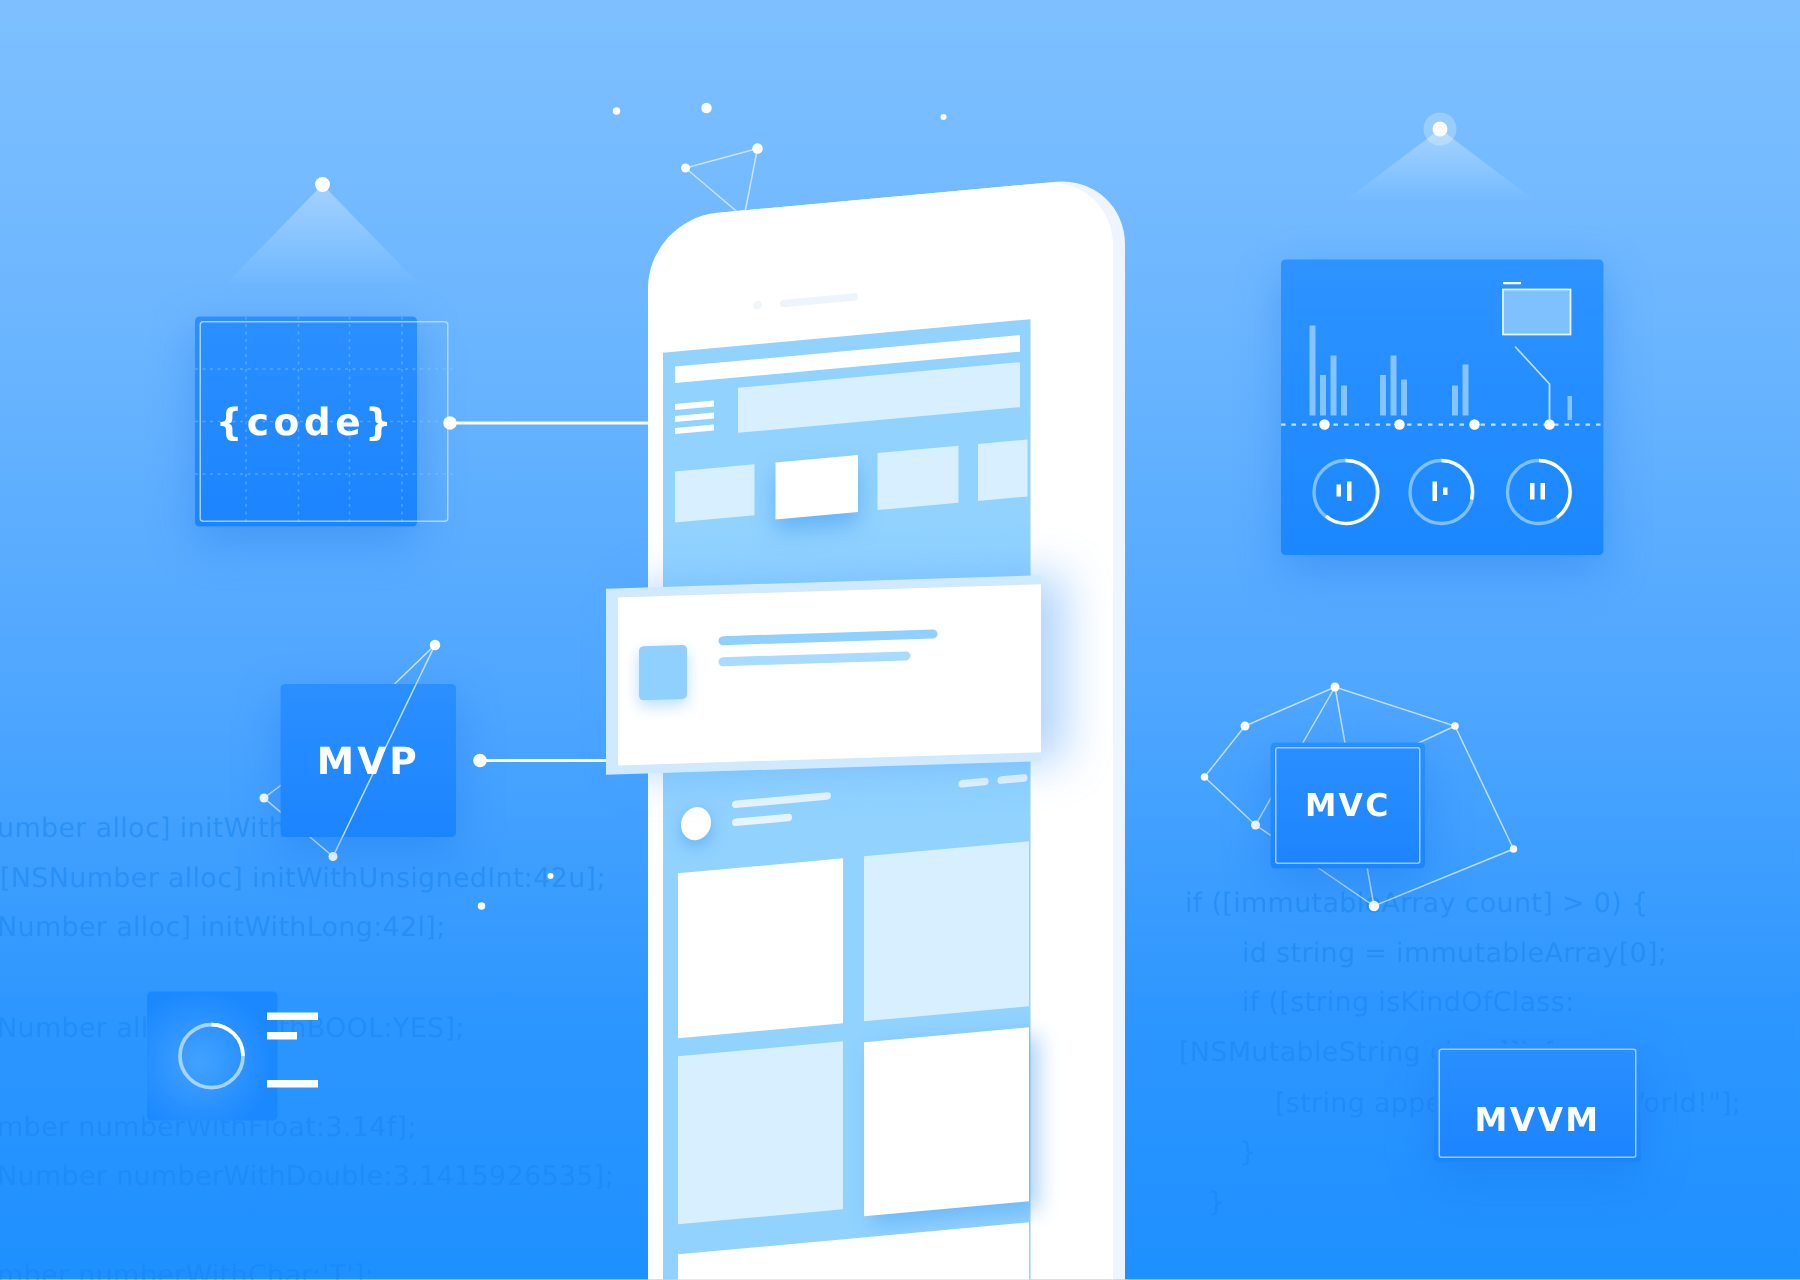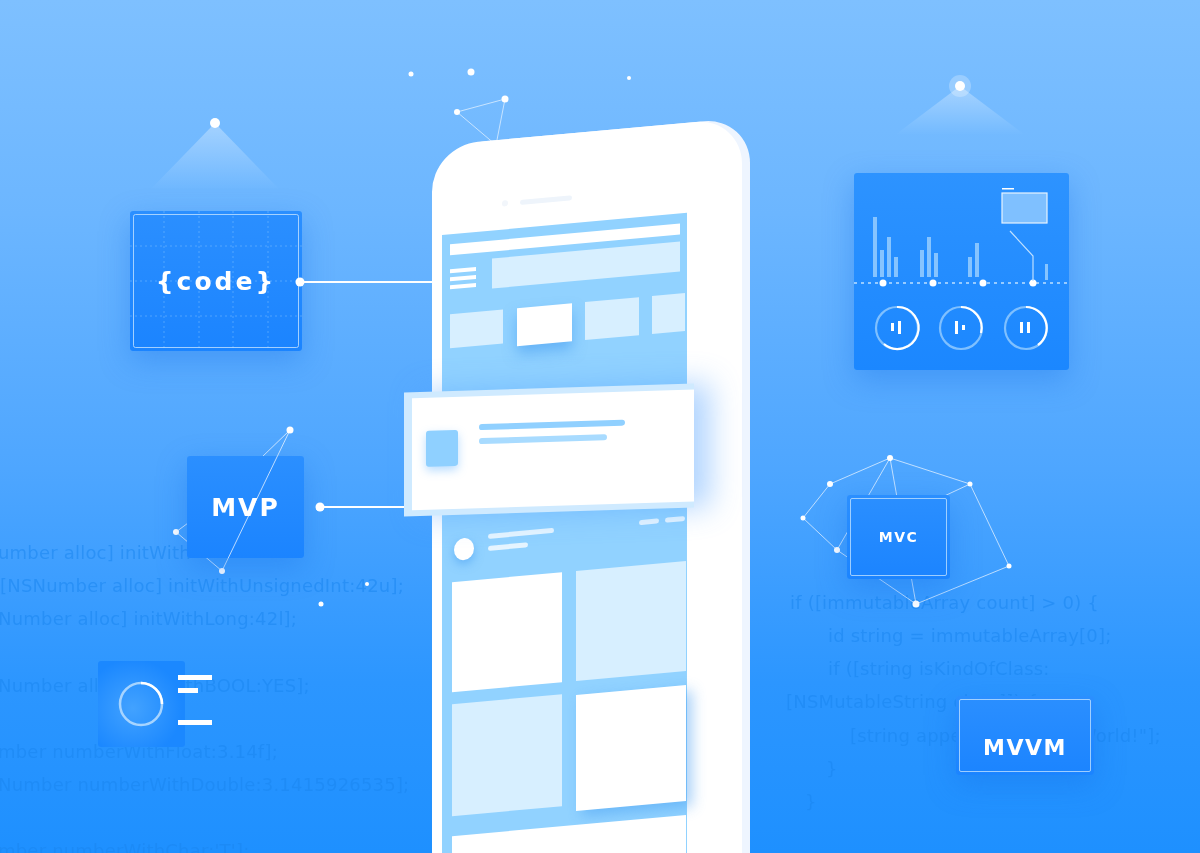--- a/index.html
+++ b/index.html
@@ -120,21 +120,21 @@
 </div>
 
 <div class="abs" style="left:404px;top:388px;width:290px;height:124px;background:#cfeaff;transform:skewY(-1.8deg);box-shadow:16px 0 30px rgba(80,160,255,0.45);">
   <div class="abs" style="left:8px;top:6px;width:282px;height:112px;background:#fff;">
     <div class="abs" style="left:14px;top:33px;width:32px;height:36px;border-radius:3px;background:#8fd0ff;box-shadow:0 4px 10px rgba(80,170,255,0.4);"></div>
     <div class="abs" style="left:67px;top:28px;width:146px;height:6px;border-radius:3px;background:#90d0ff;"></div>
     <div class="abs" style="left:67px;top:42px;width:128px;height:6px;border-radius:3px;background:#a8dbff;"></div>
   </div>
 </div>
 
-<div class="tag" style="left:130px;top:211px;width:172px;height:140px;">
+<div class="tag" style="left:130px;top:211px;width:148px;height:140px;">
   <svg class="abs" style="left:0;top:0;" width="172" height="140">
     <g stroke="#8cc7ff" stroke-opacity="0.45" stroke-dasharray="2,3" stroke-width="1">
       <line x1="34" y1="0" x2="34" y2="140"></line>
         <line x1="69" y1="0" x2="69" y2="140"></line>
       <line x1="103" y1="0" x2="103" y2="140"></line>
         <line x1="138" y1="0" x2="138" y2="140"></line>
       <line x1="0" y1="35" x2="172" y2="35"></line>
         <line x1="0" y1="70" x2="172" y2="70"></line>
         <line x1="0" y1="105" x2="172" y2="105"></line>
     </g>
@@ -148,21 +148,21 @@
 <div class="tag" style="left:187px;top:456px;width:117px;height:102px;">
   <span style="font-size:25px;letter-spacing:2px;">MVP</span>
 </div>
 <svg class="abs" style="left:187px;top:456px;" width="133" height="102">
     <line x1="103" y1="-26" x2="35" y2="115" stroke="#fff" stroke-opacity="0.7"></line>
   </svg>
 <div class="hline" style="left:320px;top:506px;width:84px;"></div>
 <div class="dot" style="left:320px;top:507px;"></div>
 
 <div class="tag bordered" style="left:847px;top:495px;width:103px;height:84px;">
-  <span style="position:relative;font-size:14px;letter-spacing:1.5px;">MVC</span>
+  <span style="position:relative;font-size:21px;letter-spacing:1.5px;">MVC</span>
 </div>
 
 <div class="tag bordered" style="left:956px;top:696px;width:138px;height:79px;">
   <span style="position:relative;font-size:22px;letter-spacing:1.5px;margin-top:24px;">MVVM</span>
 </div>
 
 <div class="abs" style="left:98px;top:661px;width:87px;height:86px;background:radial-gradient(circle at 40% 55%,#42a2ff,#1b88ff 70%);border-radius:3px;">
   <svg width="87" height="86">
     <circle cx="43" cy="43" r="21" fill="none" stroke="#a6d4ff" stroke-width="2.5"></circle>
     <path d="M43 22 A21 21 0 0 1 64 43" fill="none" stroke="#fff" stroke-width="2.5"></path>

